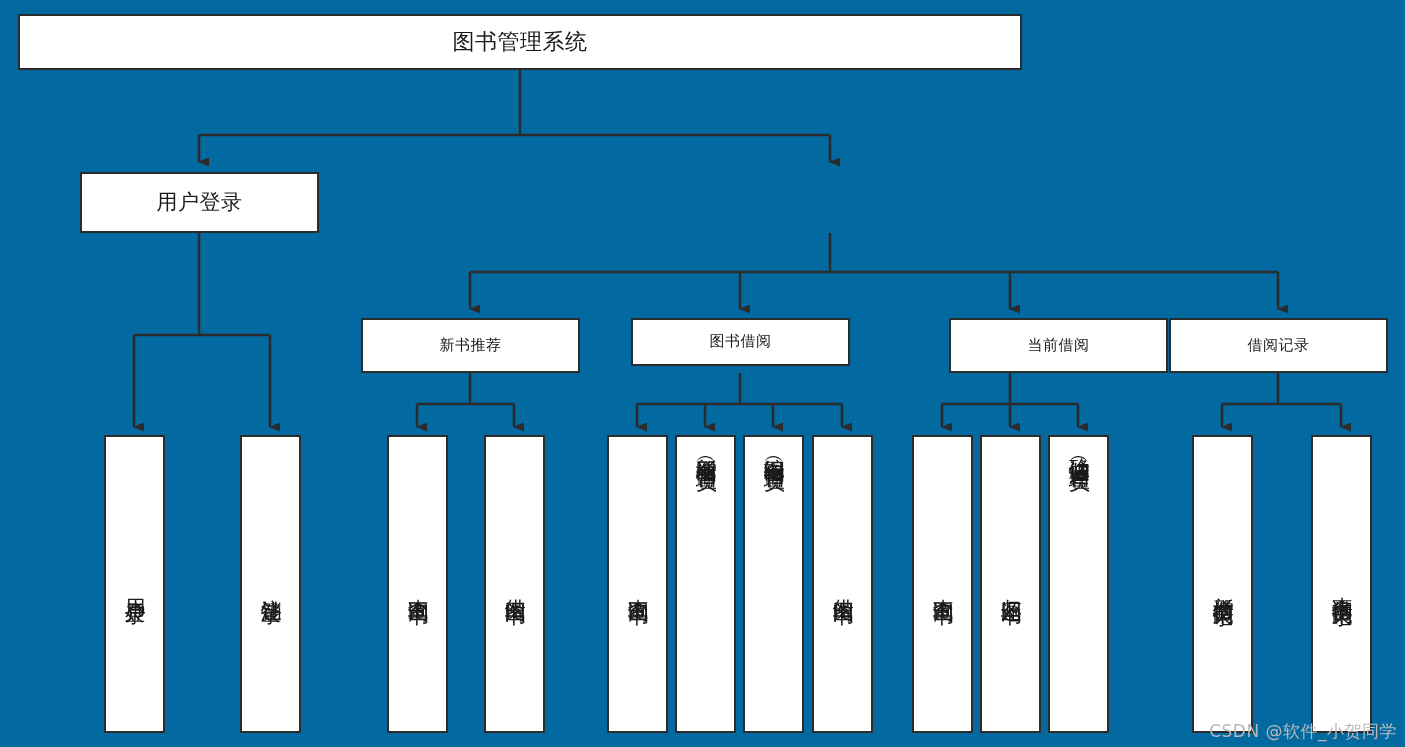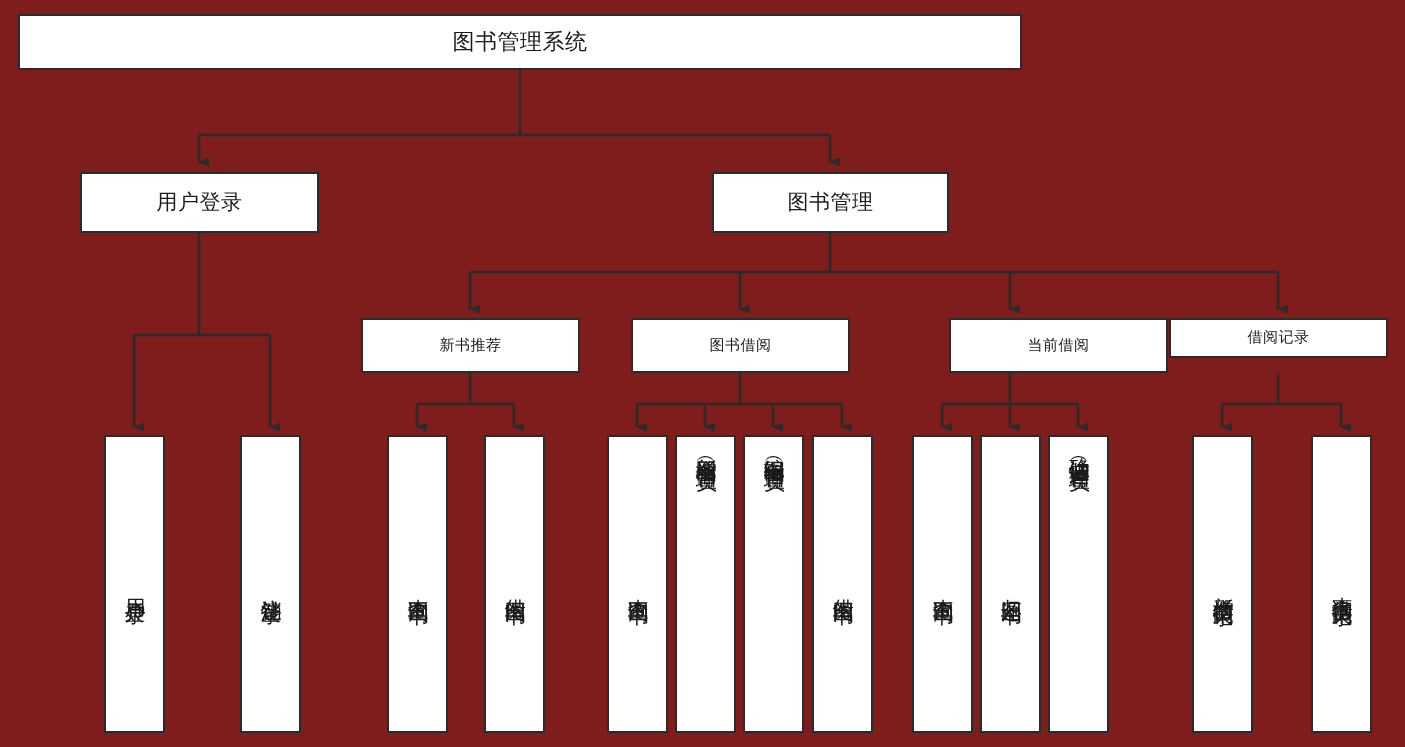--- a/index.html
+++ b/index.html
@@ -7,21 +7,21 @@
     padding: 0;
     background: #ffffff;
   }
   body {
     font-family: "DejaVu Sans", "Liberation Sans", sans-serif;
   }
   #canvas {
     position: relative;
     width: 1405px;
     height: 747px;
-    background: #7f1d1d;
+    background: #0369a1;
     overflow: hidden;
   }
   svg.wires {
     position: absolute;
     left: 0;
     top: 0;
     width: 1405px;
     height: 747px;
     pointer-events: none;
   }
@@ -128,34 +128,31 @@
     </g>
   </svg>
 
   <div class="node root" style="left:18px; top:14px; width:1004px; height:56px;">
     <span class="label">图书管理系统</span>
   </div>
 
   <div class="node level2" style="left:80px; top:172px; width:239px; height:61px;">
     <span class="label">用户登录</span>
   </div>
-  <div class="node level2" style="left:712px; top:172px; width:237px; height:61px;">
-    <span class="label">图书管理</span>
-  </div>
 
   <div class="node level3" style="left:361px; top:318px; width:219px; height:55px;">
     <span class="label">新书推荐</span>
   </div>
-  <div class="node level3" style="left:631px; top:318px; width:219px; height:55px;">
+  <div class="node level3" style="left:631px; top:318px; width:219px; height:48px;">
     <span class="label">图书借阅</span>
   </div>
   <div class="node level3" style="left:901px; top:318px; width:219px; height:55px;margin-left:48px;">
     <span class="label">当前借阅</span>
   </div>
-  <div class="node level3" style="left:1169px; top:318px; width:219px; height:40px;">
+  <div class="node level3" style="left:1169px; top:318px; width:219px; height:55px;">
     <span class="label">借阅记录</span>
   </div>
 
   <div class="node leaf center" style="left:104px; top:435px; width:61px; height:298px;">
     <span class="label">用户登录</span>
   </div>
   <div class="node leaf center" style="left:240px; top:435px; width:61px; height:298px;">
     <span class="label">注销登录</span>
   </div>
 
@@ -189,14 +186,15 @@
     <span class="label">确认归还（管理员）</span>
   </div>
 
   <div class="node leaf center" style="left:1192px; top:435px; width:61px; height:298px;">
     <span class="label">新增借阅记录</span>
   </div>
   <div class="node leaf center" style="left:1311px; top:435px; width:61px; height:298px;">
     <span class="label">查询借阅记录</span>
   </div>
 
+  <div id="watermark">CSDN @软件_小贺同学</div>
 
 </div>
 
 </body></html>

